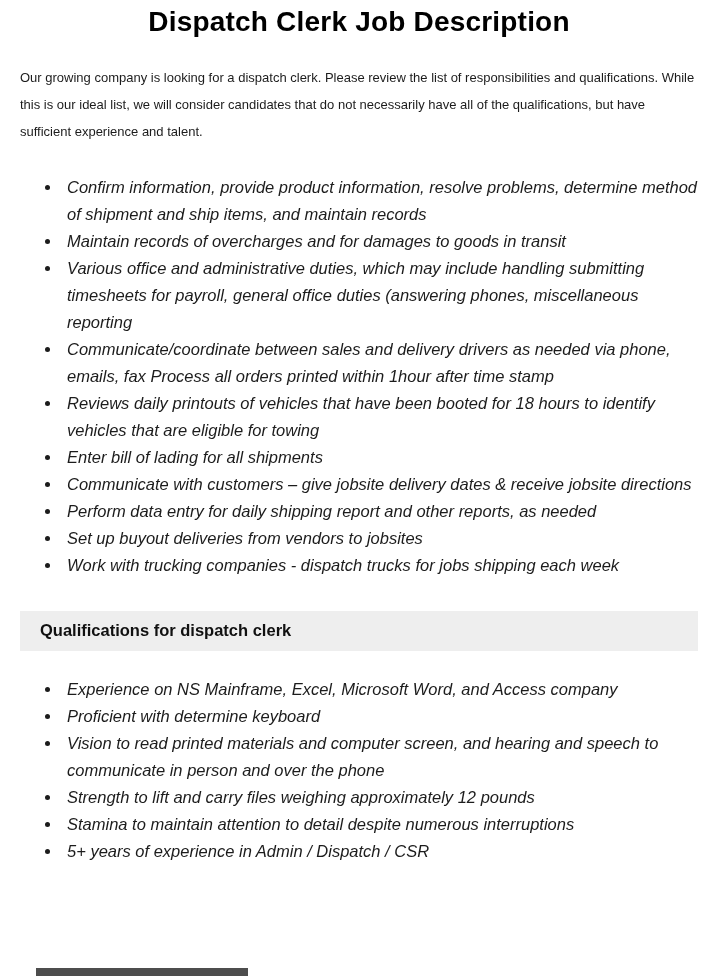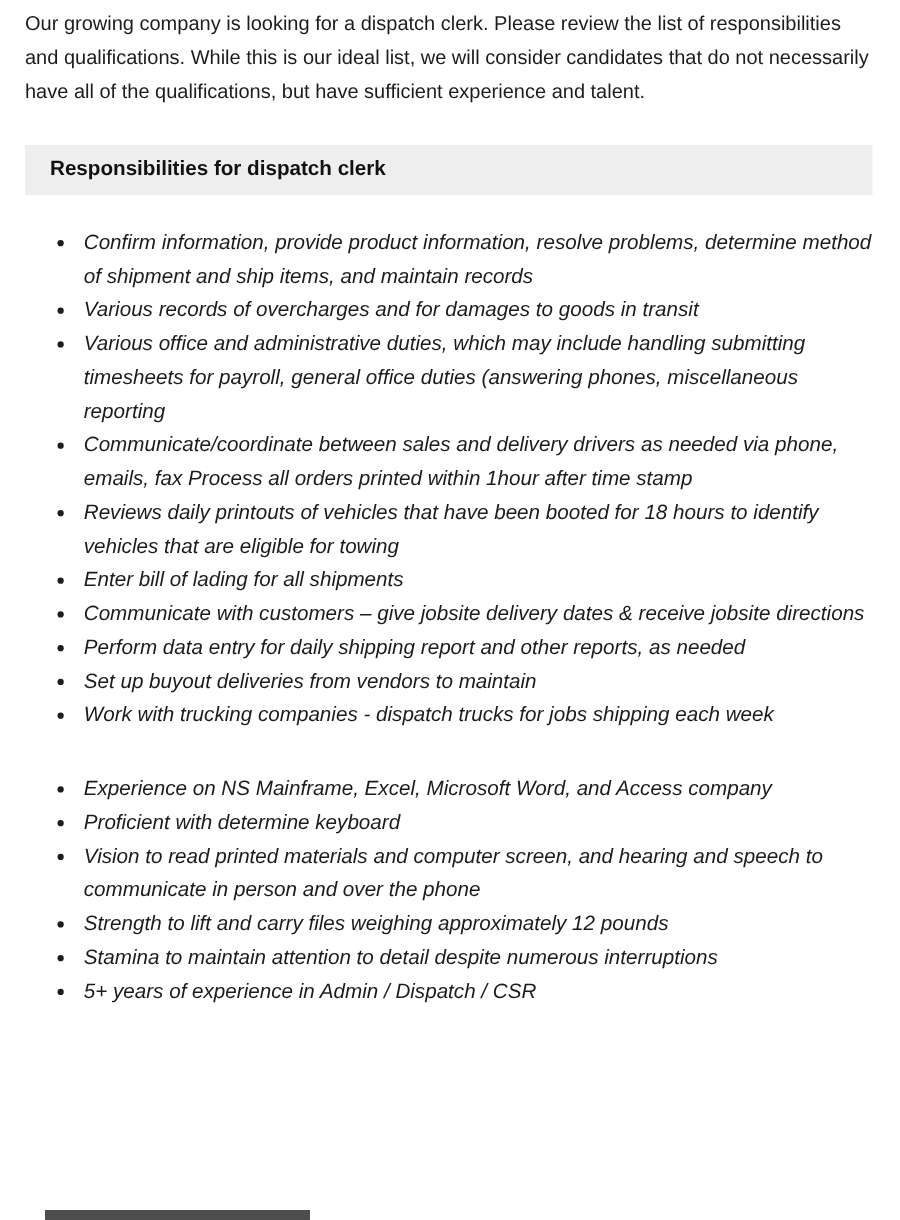--- a/index.html
+++ b/index.html
@@ -17,21 +17,21 @@
   }
   .doc-title {
     text-align: center;
     font-size: 28px;
     font-weight: 700;
     color: #000000;
     letter-spacing: 0.2px;
     margin-bottom: 26px;
   }
   .intro {
-    font-size: 16px;
+    font-size: 13px;
     line-height: 27px;
     margin-bottom: 29px;
     color: #1c1c1c;
   }
   .section-header {
     background: #eeeeee;
     font-weight: 700;
     font-size: 16.5px;
     color: #111111;
     padding: 10px 20px 11px 20px;
@@ -56,38 +56,39 @@
     width: 212px;
     height: 8px;
     background: #4d4d4d;
   }
 </style>
 </head>
 <body>
 
 <div class="page">
 
+  <h1 class="doc-title">Dispatch Clerk Job Description</h1>
 
   <p class="intro">Our growing company is looking for a dispatch clerk. Please review the list of responsibilities and qualifications. While this is our ideal list, we will consider candidates that do not necessarily have all of the qualifications, but have sufficient experience and talent.</p>
 
-  <div class="section-header">Responsibilities for dispatch clerk</div>
 
   <ul class="bullet-list">
       <li>Confirm information, provide product information, resolve problems, determine method of shipment and ship items, and maintain records</li>
-      <li>Various records of overcharges and for damages to goods in transit</li>
+      <li>Maintain records of overcharges and for damages to goods in transit</li>
       <li>Various office and administrative duties, which may include handling submitting timesheets for payroll, general office duties (answering phones, miscellaneous reporting</li>
       <li>Communicate/coordinate between sales and delivery drivers as needed via phone, emails, fax Process all orders printed within 1hour after time stamp</li>
       <li>Reviews daily printouts of vehicles that have been booted for 18 hours to identify vehicles that are eligible for towing</li>
       <li>Enter bill of lading for all shipments</li>
       <li>Communicate with customers – give jobsite delivery dates &amp; receive jobsite directions</li>
       <li>Perform data entry for daily shipping report and other reports, as needed</li>
-      <li>Set up buyout deliveries from vendors to maintain</li>
+      <li>Set up buyout deliveries from vendors to jobsites</li>
       <li>Work with trucking companies - dispatch trucks for jobs shipping each week</li>
     </ul>
 
+  <div class="section-header">Qualifications for dispatch clerk</div>
 
   <ul class="bullet-list">
       <li>Experience on NS Mainframe, Excel, Microsoft Word, and Access company</li>
       <li>Proficient with determine keyboard</li>
       <li>Vision to read printed materials and computer screen, and hearing and speech to communicate in person and over the phone</li>
       <li>Strength to lift and carry files weighing approximately 12 pounds</li>
       <li>Stamina to maintain attention to detail despite numerous interruptions</li>
       <li>5+ years of experience in Admin / Dispatch / CSR</li>
     </ul>
 

